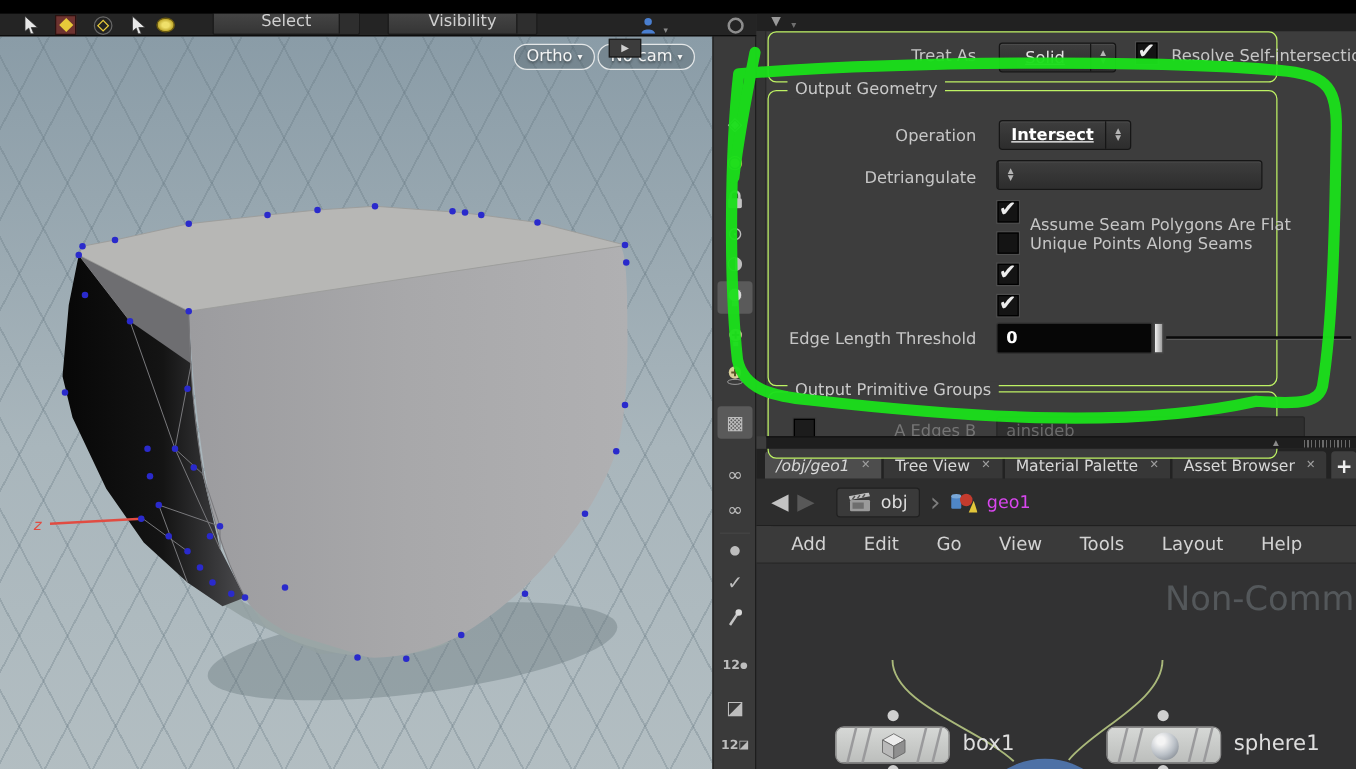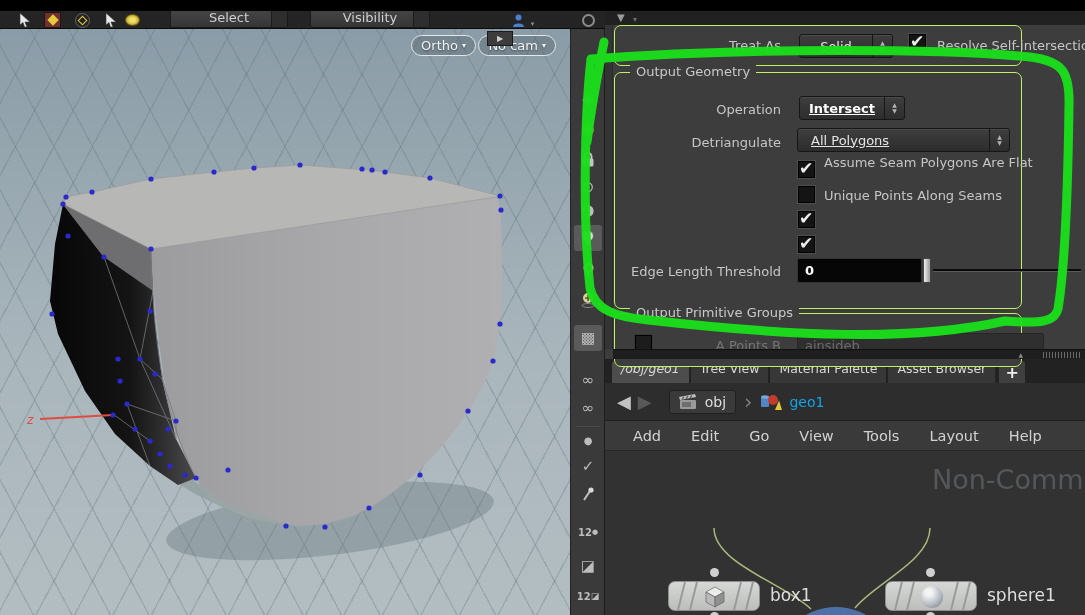--- a/index.html
+++ b/index.html
@@ -53,31 +53,31 @@
   .hinput.dis{background:#2f2f2f;color:#6b6b6b;border-color:#262626;font-weight:normal;}
   #elt-handle{position:absolute;width:8px;height:25px;background:linear-gradient(90deg,#efefef,#9a9a9a);border:1px solid #444;}
   #elt-track{position:absolute;height:3px;background:#0a0a0a;border-bottom:1px solid #5a5a5a;}
   #param-hscroll{position:absolute;left:8px;top:338px;width:472px;height:10px;background:#1e1e1e;border-top:1px solid #111;}
   #param-hscroll .grip{position:absolute;right:4px;top:2px;width:38px;height:6px;background:repeating-linear-gradient(90deg,#6a6a6a 0 1px,transparent 1px 3px);}
   #param-hscroll .up{position:absolute;right:62px;top:1px;color:#8a8a8a;font-size:6px;}
 
   
   #netpane{position:absolute;left:605px;top:348px;width:480px;height:267px;background:#323233;}
   #nettabs{position:absolute;left:0;top:0;width:480px;height:24px;background:#222;display:flex;align-items:flex-end;padding-left:7px;gap:2px;}
-  .ntab{height:22px;display:flex;align-items:center;gap:9px;padding:0 9px;background:#373737;border-radius:3px 3px 0 0;color:#d8d8d8;font-size:12.5px;white-space:nowrap;flex-direction:column;}
+  .ntab{height:22px;display:flex;align-items:center;gap:9px;padding:0 9px;background:#373737;border-radius:3px 3px 0 0;color:#d8d8d8;font-size:12.5px;white-space:nowrap;}
   .ntab.active{background:#4d4d4d;}
   .ntab.active .tlabel{font-style:italic;}
   .ntab .x{color:#9f9f9f;font-size:9px;}
   #tab-add{height:22px;width:26px;background:#3f3f3f;border-radius:3px 3px 0 0;color:#efefef;font-size:16px;font-weight:bold;display:flex;align-items:center;justify-content:center;margin-left:2px;}
   #pathbar{position:absolute;left:0;top:24px;width:480px;height:38px;background:#2d2d2d;border-bottom:1px solid #1f1f1f;display:flex;align-items:center;padding-left:12px;gap:7px;}
   #nav-back{color:#c2c2c2;font-size:18px;}
   #nav-fwd{color:#585858;font-size:18px;}
   .crumb-chip{display:flex;align-items:center;gap:6px;background:#3a3a3a;border:1px solid #202020;border-radius:3px;padding:3px 9px;margin-left:10px;color:#dedede;font-size:14px;}
   .crumb-sep{color:#7d7d7d;font-size:21px;margin:0 1px;}
-  .crumb-node{display:flex;align-items:center;gap:7px;color:#0ea5e9;font-size:14px;}
+  .crumb-node{display:flex;align-items:center;gap:7px;color:#d946ef;font-size:14px;}
   #netmenu{position:absolute;left:0;top:62px;width:480px;height:30px;background:#3a3a3a;border-bottom:1px solid #262626;display:flex;align-items:center;gap:0;padding-left:13px;}
   #menu-nub{position:absolute;left:0;top:62px;width:13px;height:30px;background:#454545;border-right:1px solid #2b2b2b;color:#c4c4c4;font-size:7px;text-align:center;line-height:12px;}
   .mitem{color:#d2d2d2;font-size:14.5px;padding:0 15px 0 15px;}
   #netcanvas{position:absolute;left:0;top:92px;width:480px;height:175px;background:#323233;overflow:hidden;}
   #watermark{position:absolute;left:327px;top:13px;width:155px;color:#54585b;font-size:27px;white-space:nowrap;overflow:hidden;}
   .node{position:absolute;width:92px;height:30px;background:linear-gradient(#d6d8d6,#bcbebc);border:1px solid #8e8e8e;border-radius:7px;overflow:hidden;}
   .node .slash{position:absolute;top:-3px;width:2px;height:38px;background:#9a9a9c;transform:rotate(14deg);}
   .node-label{position:absolute;color:#dedede;font-size:17px;}
   .ndot{position:absolute;width:9px;height:9px;border-radius:50%;background:#cfcfcf;}
   .sphere-ico{position:absolute;left:35px;top:4px;width:22px;height:22px;border-radius:50%;background:radial-gradient(circle at 35% 30%, #f4f4f4 15%, #b9bfc6 55%, #6d737b);}
@@ -332,31 +332,30 @@
       <div class="plabel" style="top:29px">Operation</div>
       <div class="hdrop" style="left:184px;top:23px;width:106px">
         <span class="val" style="font-weight:bold;color:#fff">Intersect</span>
         <span class="spin">
             <span>▲</span>
             <span>▼</span>
           </span>
       </div>
       <div class="plabel" style="top:62px">Detriangulate</div>
       <div class="hdrop" style="left:182px;top:55px;width:213px">
-        <span class="val left">All Polygons</span>
         <span class="spin">
             <span>▲</span>
             <span>▼</span>
           </span>
       </div>
 
       <div class="hcb" style="left:183px;top:88px">
           <span class="mark">✔</span>
         </div>
-      <div class="cblabel" style="left:209px;top:82px">Assume Seam Polygons Are Flat</div>
+      <div class="cblabel" style="left:209px;top:100px">Assume Seam Polygons Are Flat</div>
 
       <div class="hcb" style="left:183px;top:113px"></div>
       <div class="cblabel" style="left:209px;top:115px">Unique Points Along Seams</div>
 
       <div class="hcb" style="left:183px;top:138px">
           <span class="mark">✔</span>
         </div>
 
       <div class="hcb" style="left:183px;top:163px">
           <span class="mark">✔</span>
@@ -364,21 +363,21 @@
 
       <div class="plabel" style="top:191px">Edge Length Threshold</div>
       <div class="hinput" style="left:182px;top:185px;width:125px"><span>0</span></div>
       <div id="elt-handle" style="left:308px;top:185px"></div>
       <div id="elt-track" style="left:318px;top:196px;width:148px"></div>
     </div>
 
     <div class="pgroup" style="top:302px;height:54px">
       <span class="gtitle">Output Primitive Groups</span>
       <div class="hcb dis" style="left:20px;top:21px"></div>
-      <div class="plabel dis" style="top:24px">A Points B</div>
+      <div class="plabel dis" style="top:24px">A Edges B</div>
       <div class="hinput dis" style="left:182px;top:19px;width:247px"><span>ainsideb</span></div>
     </div>
 
     <div id="param-hscroll">
       <span class="up">▲</span>
       <span class="grip"></span>
     </div>
   </div>
 
   <div id="netpane">

